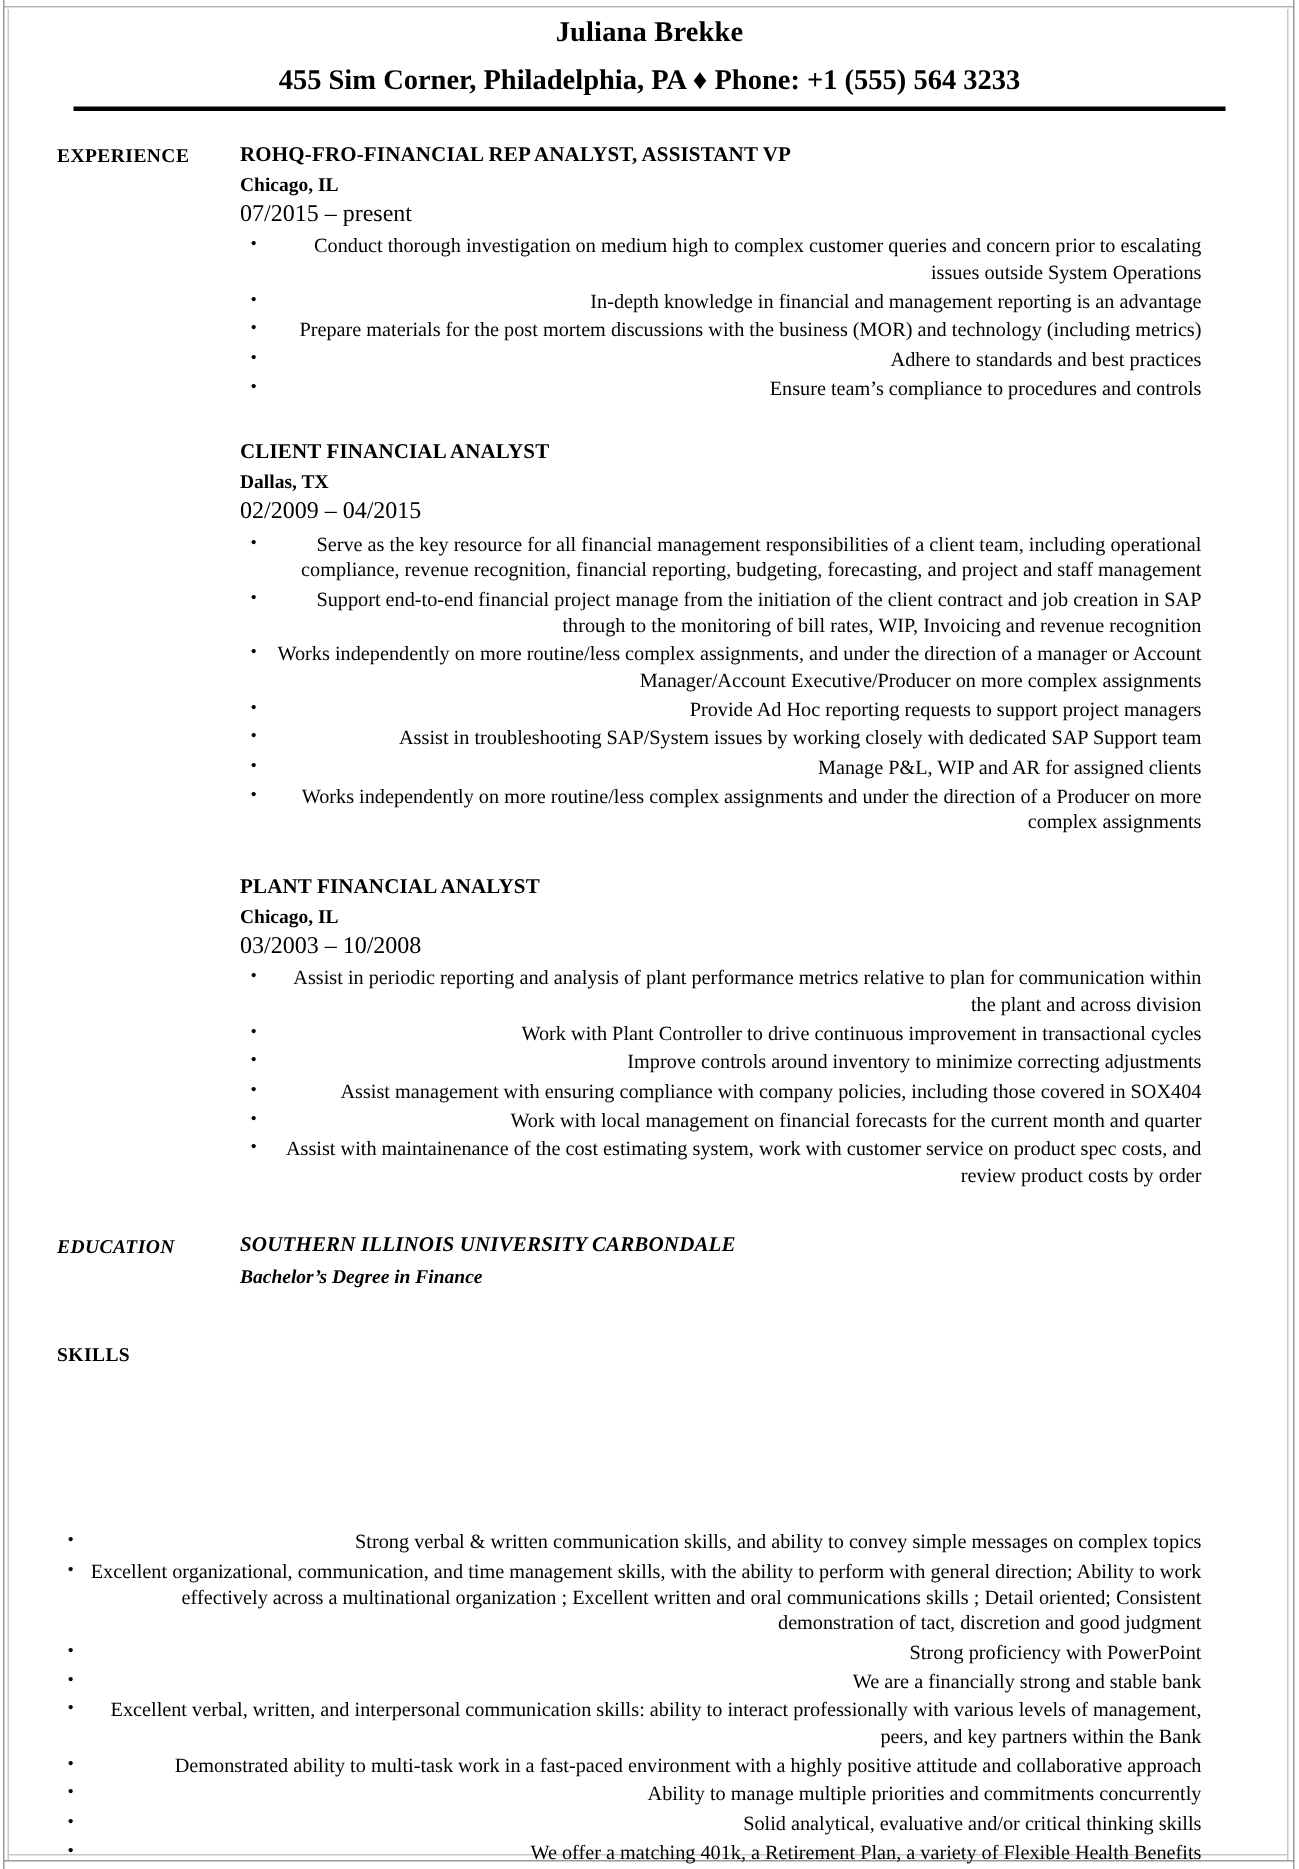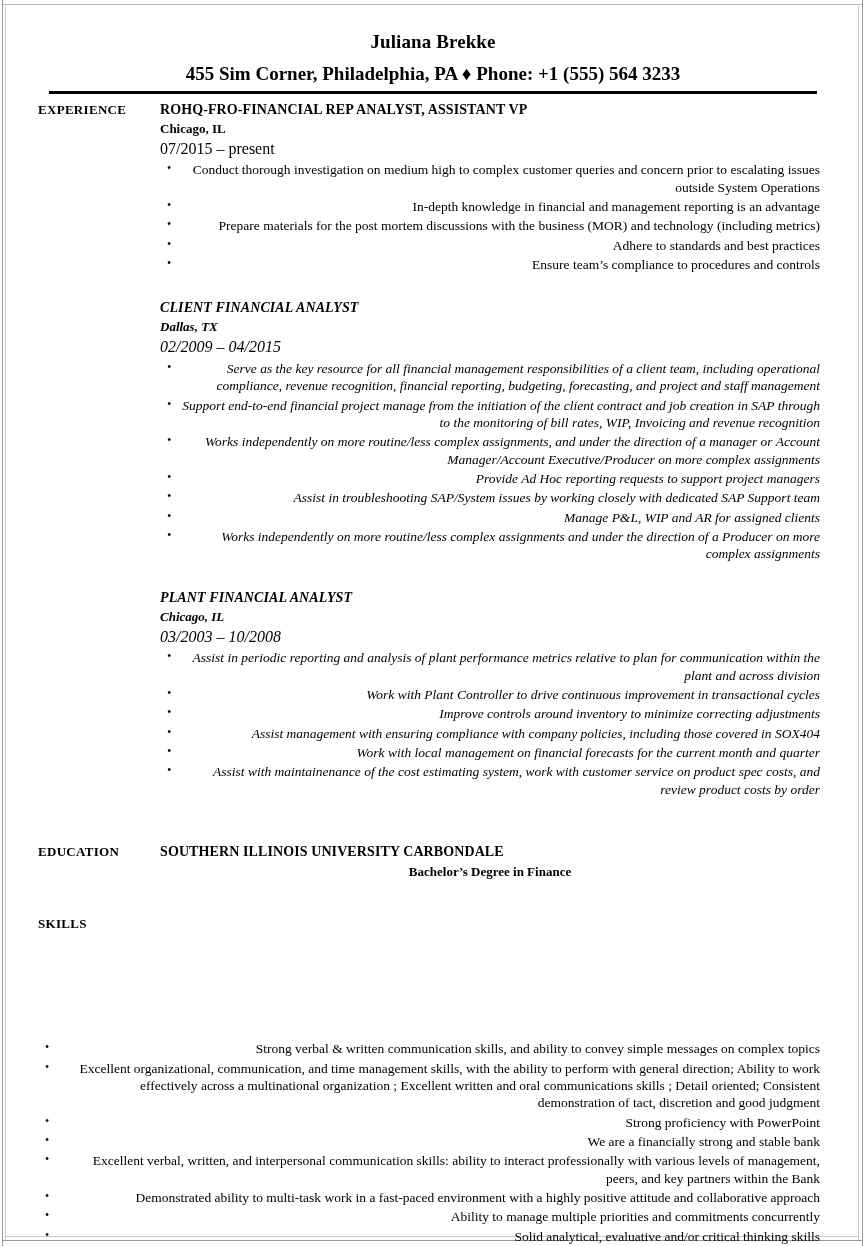--- a/index.html
+++ b/index.html
@@ -64,21 +64,21 @@
   }
 
   .content {
     position: absolute;
     left: 0; top: 0;
     width: 866px;
   }
 
   
   .header {
-    padding-top: 32px;
+    padding-top: 12px;
   }
   .name {
     text-align: center;
     font-weight: bold;
     font-size: 19px;
     letter-spacing: 0.1px;
     line-height: 1.1;
   }
   .contact {
     text-align: center;
@@ -103,25 +103,25 @@
   .section-label {
     width: 122px;
     flex: 0 0 122px;
     font-weight: bold;
     font-size: 13px;
     letter-spacing: 0.3px;
     padding-top: 1px;
   }
   .section-body {
     flex: 1 1 auto;
-    padding-right: 46px;
+    padding-right: 65px;
   }
 
   .job { }
-  .job + .job { margin-top: 26px; font-style: italic; }
+  .job + .job { margin-top: 26px; }
 
   .job-title {
     font-weight: bold;
     font-size: 14px;
     letter-spacing: 0.1px;
     line-height: 1.28;
   }
   .job-location {
     font-weight: bold;
     font-size: 13px;
@@ -160,25 +160,24 @@
     font-weight: bold;
     font-size: 14px;
     letter-spacing: 0.1px;
     line-height: 1.3;
   }
   .edu-degree {
     font-weight: bold;
     font-size: 13px;
     line-height: 1.3;
     margin-top: 3px;
-    text-align: center;
-  }
-
-  .sec-experience { margin-top: 7px; }
-  .sec-education  { margin-top: 45px; }
+  }
+
+  .sec-experience { margin-top: 21px; }
+  .sec-education  { margin-top: 30px; font-style: italic; }
   .sec-skills     { margin-top: 34px; flex-direction: column; }
 </style>
 </head>
 <body>
 
 <div class="page">
 
   <div class="frame-top"></div>
   <div class="frame-left"></div>
   <div class="frame-left2"></div>

